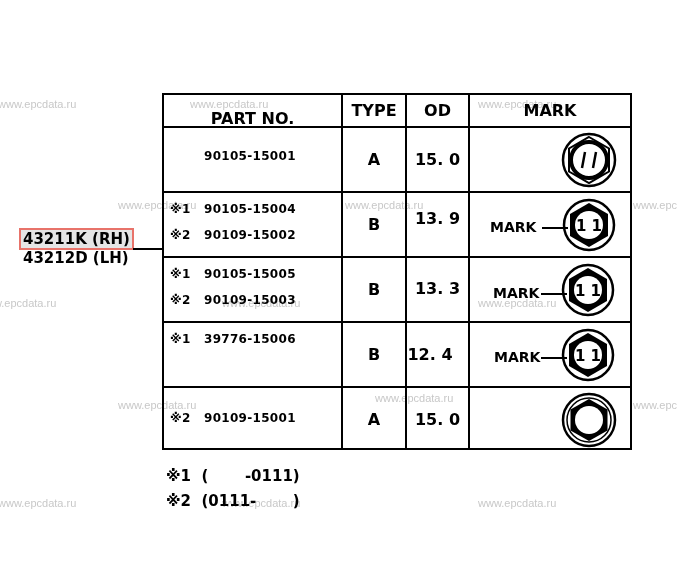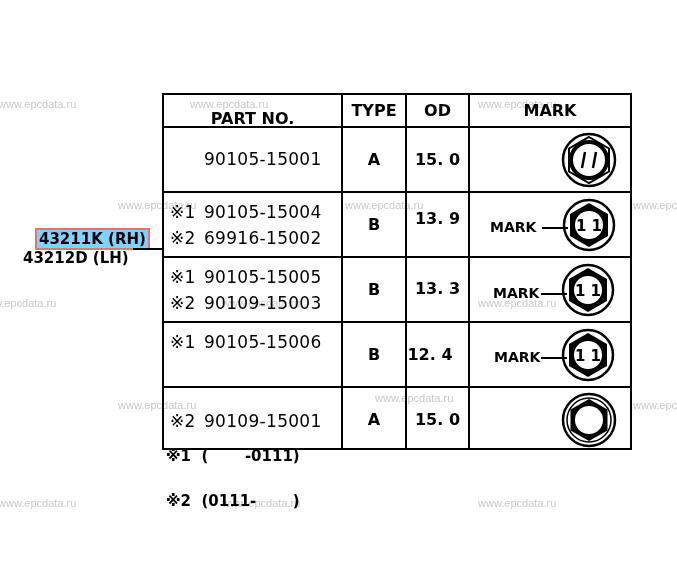--- a/index.html
+++ b/index.html
@@ -7,27 +7,27 @@
          font-family: "DejaVu Sans", sans-serif; color: #000; }
   .wm { position: absolute; font-family: "Liberation Sans", sans-serif; font-size: 11px;
         color: #c8c8c8; white-space: nowrap; }
   .parts-table { position: absolute; left: 162px; top: 93px; width: 470px; height: 357px;
                  border: 2px solid #000; box-sizing: border-box; }
   .vline { position: absolute; top: 0; bottom: 0; width: 2px; background: #000; }
   .hline { position: absolute; left: 0; right: 0; height: 2px; background: #000; }
   .cell { position: absolute; display: flex; align-items: center; justify-content: center;
           font-weight: bold; font-size: 16px; }
   .hdr { font-size: 16px; font-weight: bold; }
-  .pn-line { position: absolute; left: 6px; font-weight: normal; font-size: 17px; white-space: nowrap; letter-spacing: 0.3px; }
+  .pn-line { position: absolute; left: 6px; font-weight: bold; font-size: 12px; white-space: nowrap; letter-spacing: 0.3px; }
   .pn-line .ref { display: inline-block; width: 34px; }
   .mark-label { position: absolute; font-weight: bold; font-size: 14px; }
   .mark-leader { position: absolute; height: 2px; background: #000; }
   .bolt { position: absolute; }
   .callout { position: absolute; font-weight: bold; font-size: 15px; white-space: nowrap; }
-  .callout.hl { background: #7dd3fc; outline: 2px solid #e8736a; padding: 0 2px; margin-left: 16px; }
+  .callout.hl { background: #e5e5e5; outline: 2px solid #e8736a; padding: 0 2px; }
   .leader { position: absolute; background: #000; }
   .note { position: absolute; font-weight: bold; font-size: 15px; white-space: pre; }
   .figno { position: absolute; font-weight: bold; font-size: 16px; }
 </style>
 </head>
 <body>
 
 <div class="wm" style="left:-2px;top:98px;">www.epcdata.ru</div>
 <div class="wm" style="left:190px;top:98px;">www.epcdata.ru</div>
 <div class="wm" style="left:478px;top:98px;">www.epcdata.ru</div>
@@ -70,21 +70,21 @@
   <div class="cell" style="left:243px;top:33px;width:61px;height:63px;">15. 0</div>
   <svg class="bolt" style="left:397px;top:37px;" width="56" height="56" viewBox="0 0 56 56">
     <circle cx="28" cy="28" r="26" fill="none" stroke="#000" stroke-width="2.5"></circle>
     <polygon points="28,5 48,16.5 48,39.5 28,51 8,39.5 8,16.5" fill="none" stroke="#000" stroke-width="2"></polygon>
     <circle cx="28" cy="28" r="18" fill="none" stroke="#000" stroke-width="4"></circle>
     <line x1="24" y1="20" x2="21" y2="36" stroke="#000" stroke-width="2.5"></line>
     <line x1="35" y1="20" x2="32" y2="36" stroke="#000" stroke-width="2.5"></line>
   </svg>
 
   <div class="pn-line" style="top:107px;"><span class="ref">※1</span><span>90105-15004</span></div>
-  <div class="pn-line" style="top:133px;"><span class="ref">※2</span><span>69916-15002</span></div>
+  <div class="pn-line" style="top:133px;"><span class="ref">※2</span><span>90109-15002</span></div>
   <div class="cell" style="left:179px;top:98px;width:62px;height:63px;">B</div>
   <div class="cell" style="left:243px;top:98px;width:61px;height:50px;">13. 9</div>
   <div class="mark-label" style="left:326px;top:124px;">MARK</div>
   <div class="mark-leader" style="left:378px;top:132px;width:26px;"></div>
   <svg class="bolt" style="left:397px;top:102px;" width="56" height="56" viewBox="0 0 56 56">
     <circle cx="28" cy="28" r="25" fill="none" stroke="#000" stroke-width="2.5"></circle>
     <polygon points="28,6 47,17 47,39 28,50 9,39 9,17" fill="#000"></polygon>
     <circle cx="28" cy="28" r="14" fill="#fff"></circle>
     <text x="28" y="34" text-anchor="middle" font-family="DejaVu Sans, sans-serif" font-weight="bold" font-size="15" fill="#000">1 1</text>
   </svg>
@@ -95,21 +95,21 @@
   <div class="cell" style="left:243px;top:163px;width:61px;height:61px;text-align:center;">13. 3</div>
   <div class="mark-label" style="left:329px;top:190px;">MARK</div>
   <div class="mark-leader" style="left:377px;top:198px;width:26px;"></div>
   <svg class="bolt" style="left:396px;top:167px;" width="56" height="56" viewBox="0 0 56 56">
     <circle cx="28" cy="28" r="25" fill="none" stroke="#000" stroke-width="2.5"></circle>
     <polygon points="28,6 47,17 47,39 28,50 9,39 9,17" fill="#000"></polygon>
     <circle cx="28" cy="28" r="14" fill="#fff"></circle>
     <text x="28" y="34" text-anchor="middle" font-family="DejaVu Sans, sans-serif" font-weight="bold" font-size="15" fill="#000">1 1</text>
   </svg>
 
-  <div class="pn-line" style="top:237px;"><span class="ref">※1</span><span>90105-15006</span></div>
+  <div class="pn-line" style="top:237px;"><span class="ref">※1</span><span>39776-15006</span></div>
   <div class="cell" style="left:179px;top:228px;width:62px;height:63px;">B</div>
   <div class="cell" style="left:243px;top:228px;width:46px;height:63px;">12. 4</div>
   <div class="mark-label" style="left:330px;top:254px;">MARK</div>
   <div class="mark-leader" style="left:377px;top:262px;width:26px;"></div>
   <svg class="bolt" style="left:396px;top:232px;" width="56" height="56" viewBox="0 0 56 56">
     <circle cx="28" cy="28" r="25" fill="none" stroke="#000" stroke-width="2.5"></circle>
     <polygon points="28,6 47,17 47,39 28,50 9,39 9,17" fill="#000"></polygon>
     <circle cx="28" cy="28" r="14" fill="#fff"></circle>
     <text x="28" y="34" text-anchor="middle" font-family="DejaVu Sans, sans-serif" font-weight="bold" font-size="15" fill="#000">1 1</text>
   </svg>
@@ -118,16 +118,16 @@
   <div class="cell" style="left:179px;top:293px;width:62px;height:62px;">A</div>
   <div class="cell" style="left:243px;top:293px;width:61px;height:62px;">15. 0</div>
   <svg class="bolt" style="left:397px;top:297px;" width="56" height="56" viewBox="0 0 56 56">
     <circle cx="28" cy="28" r="26" fill="none" stroke="#000" stroke-width="2.5"></circle>
     <circle cx="28" cy="28" r="22" fill="none" stroke="#000" stroke-width="1.5"></circle>
     <polygon points="28,7 46.5,17.5 46.5,38.5 28,49 9.5,38.5 9.5,17.5" fill="#000"></polygon>
     <circle cx="28" cy="28" r="14" fill="#fff"></circle>
   </svg>
 </div>
 
-<div class="note" style="left:166px;top:447px;"><span>※1</span>  <span>(       -0111)</span></div>
+<div class="note" style="left:166px;top:467px;"><span>※1</span>  <span>(       -0111)</span></div>
 <div class="note" style="left:166px;top:492px;"><span>※2</span>  <span>(0111-       )</span></div>
 
 <div class="figno" style="left:547px;top:545px;margin-top:28px;">480524-A</div>
 
 </body></html>

